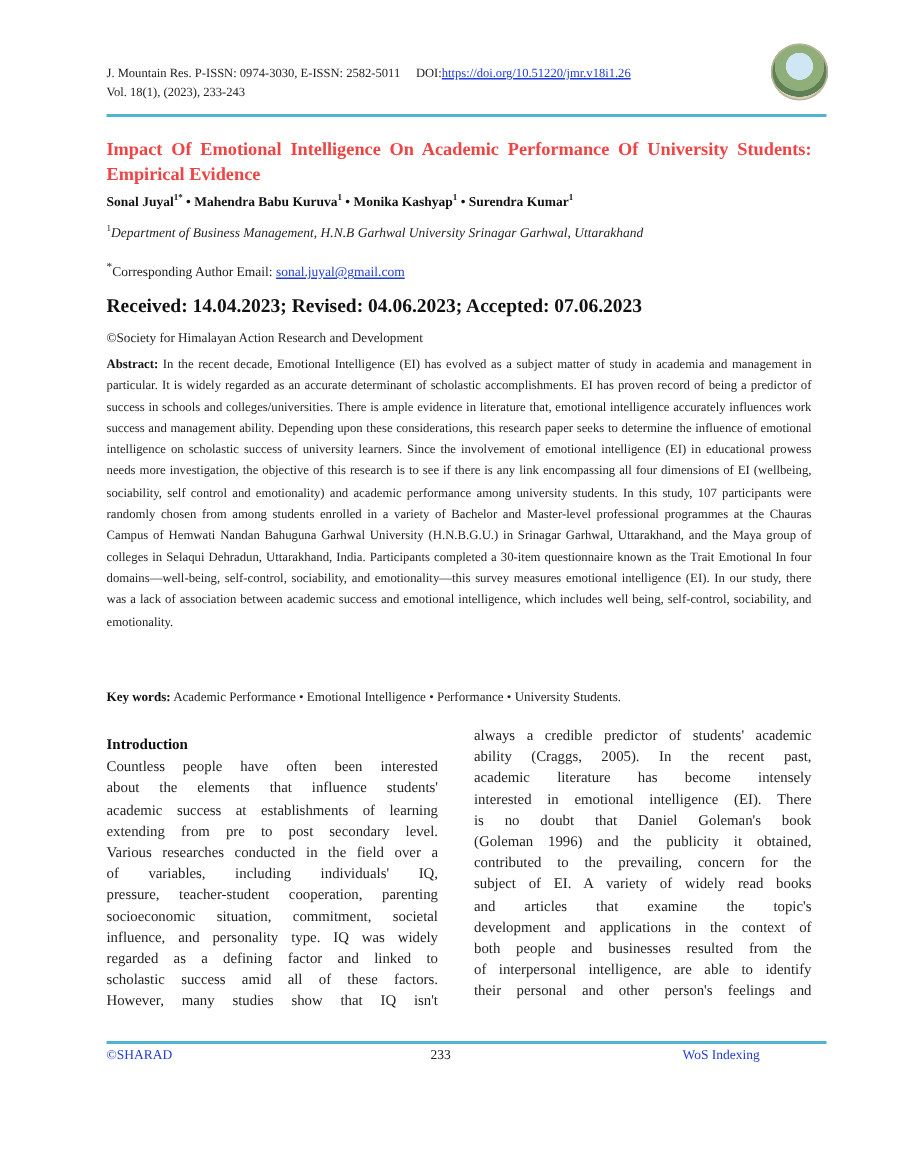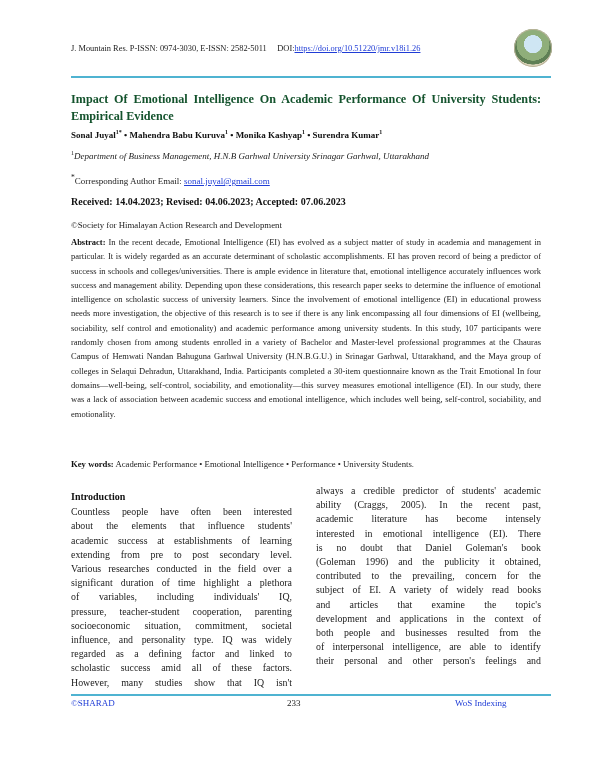--- a/index.html
+++ b/index.html
@@ -7,28 +7,28 @@
          font-family: "Liberation Serif", "DejaVu Serif", serif; color: #1a1a1a; }
   .page { position: absolute; left: 0; top: 0; width: 600px; height: 776px; }
 
   .header { position: absolute; left: 71px; top: 42px; width: 440px; font-size: 8.4px; line-height: 13px; color: #222; }
   .header a { color: #1f3cd6; text-decoration: underline; }
   .logo { position: absolute; left: 514px; top: 29px; width: 38px; height: 38px; border-radius: 50%;
           background: radial-gradient(circle at 50% 40%, #cfe6f3 0 30%, #8fae7a 31% 55%, #5f7f55 56% 68%, #d9d2b8 69% 100%);
           box-shadow: 0 0 0 1px #b9b39a inset; }
   .rule-top { position: absolute; left: 71px; top: 76px; width: 480px; height: 2px; background: #4fb3d1; }
 
-  .title { position: absolute; left: 71px; top: 91px; width: 470px; font-weight: bold; font-size: 12.2px; line-height: 17px; text-align: justify; color: #14532d; }
+  .title { position: absolute; left: 71px; top: 91px; width: 470px; font-weight: bold; font-size: 12.2px; line-height: 17px; text-align: justify; color: #ef4444; }
   .authors { position: absolute; left: 71px; top: 129px; font-weight: bold; font-size: 9px; color: #111; }
   .authors sup { font-size: 6px; }
   .affil { position: absolute; left: 71px; top: 150px; font-style: italic; font-size: 9px; color: #222; }
   .affil sup { font-size: 6px; font-style: normal; }
   .corr { position: absolute; left: 71px; top: 173px; font-size: 9px; color: #222; }
   .corr a { color: #1f3cd6; text-decoration: underline; }
-  .dates { position: absolute; left: 71px; top: 196px; font-weight: bold; font-size: 10px; color: #111; }
+  .dates { position: absolute; left: 71px; top: 196px; font-weight: bold; font-size: 13px; color: #111; }
   .society { position: absolute; left: 71px; top: 220px; font-size: 8.8px; color: #222; }
 
   .abstract { position: absolute; left: 71px; top: 235px; width: 470px; font-size: 8.5px; line-height: 14.3px; text-align: justify; color: #222; }
   .abstract b { color: #111; margin-top: 40px; }
   .keywords { position: absolute; left: 71px; top: 443px; width: 470px; font-size: 8.7px; color: #222; margin-top: 16px; }
   .keywords b { color: #111; }
 
   .col { position: absolute; top: 490px; width: 221px; font-size: 9.9px; line-height: 14.2px; text-align: justify; text-align-last: justify; color: #222; }
   .col-left { left: 71px; }
   .col-right { left: 316px; top: 484px; width: 225px; }
@@ -43,20 +43,21 @@
 </head>
 <body>
 
 <div class="page">
 
   <div class="header">
     <div>
       <span>J. Mountain Res. P-ISSN: 0974-3030, E-ISSN: 2582-5011</span>&nbsp;&nbsp;&nbsp;&nbsp;
       <span>DOI:</span><a>https://doi.org/10.51220/jmr.v18i1.26</a>
     </div>
+    <div>Vol. 18(1), (2023), 233-243</div>
   </div>
   <div class="logo"></div>
   <div class="rule-top"></div>
 
   <div class="title">Impact Of Emotional Intelligence On Academic Performance Of University Students: Empirical Evidence</div>
 
   <div class="authors">
     <span>Sonal Juyal</span><sup>1*</sup><span> • </span><span>Mahendra Babu Kuruva</span><sup>1</sup><span> • </span><span>Monika Kashyap</span><sup>1</sup><span> • </span><span>Surendra Kumar</span><sup>1</sup>
   </div>
 
@@ -79,21 +80,20 @@
     <b>Key words:</b> <span>Academic Performance • Emotional Intelligence • Performance • University Students.</span>
   </div>
 
   <div class="col col-left">
     <div class="intro-head">Introduction</div>
     <span class="line">Countless people have often been interested</span>
     <span class="line">about the elements that influence students'</span>
     <span class="line">academic success at establishments of learning</span>
     <span class="line">extending from pre to post secondary level.</span>
     <span class="line">Various researches conducted in the field over a</span>
-    <span class="line">significant duration of time highlight a plethora</span>
     <span class="line">of variables, including individuals' IQ,</span>
     <span class="line">pressure, teacher-student cooperation, parenting</span>
     <span class="line">socioeconomic situation, commitment, societal</span>
     <span class="line">influence, and personality type. IQ was widely</span>
     <span class="line">regarded as a defining factor and linked to</span>
     <span class="line">scholastic success amid all of these factors.</span>
     <span class="line">However, many studies show that IQ isn't</span>
   </div>
 
   <div class="col col-right">

